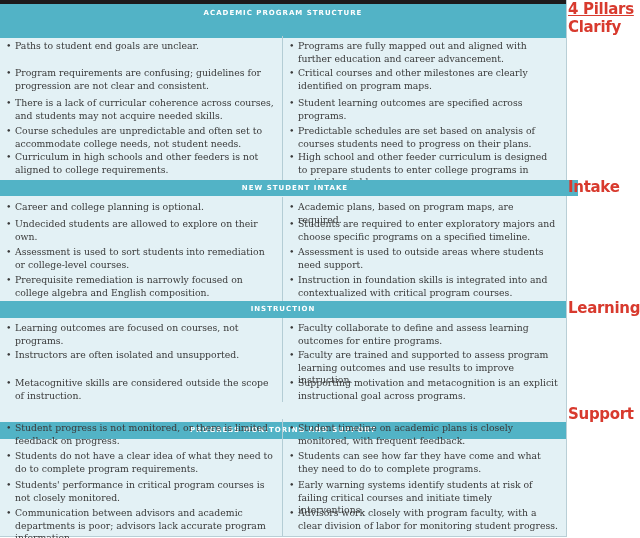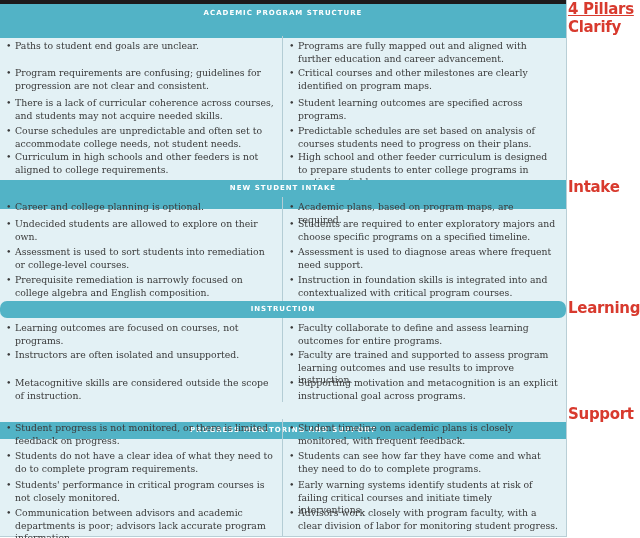--- a/index.html
+++ b/index.html
@@ -35,36 +35,36 @@
     <div class="item" style="top:111px;"><span class="bullet">•</span><span>Curriculum in high schools and other feeders is not aligned to college requirements.</span></div>
   </div>
   <div class="cell right" style="top:40px;height:140px;">
     <div class="item" style="top:0px;"><span class="bullet">•</span><span>Programs are fully mapped out and aligned with further education and career advancement.</span></div>
     <div class="item" style="top:27px;"><span class="bullet">•</span><span>Critical courses and other milestones are clearly identified on program maps.</span></div>
     <div class="item" style="top:57px;"><span class="bullet">•</span><span>Student learning outcomes are specified across programs.</span></div>
     <div class="item" style="top:85px;"><span class="bullet">•</span><span>Predictable schedules are set based on analysis of courses students need to progress on their plans.</span></div>
     <div class="item" style="top:111px;"><span class="bullet">•</span><span>High school and other feeder curriculum is designed to prepare students to enter college programs in particular fields.</span></div>
   </div>
 
-  <div class="band" style="top:180px;height:29px;line-height:17px;">NEW STUDENT INTAKE</div>
+  <div class="band" style="top:180px;height:16px;line-height:17px;padding-left:12px;">NEW STUDENT INTAKE</div>
   <div class="divider" style="top:197px;height:104px;"></div>
   <div class="cell left" style="top:201px;height:100px;">
     <div class="item" style="top:0px;"><span class="bullet">•</span><span>Career and college planning is optional.</span></div>
     <div class="item" style="top:17px;"><span class="bullet">•</span><span>Undecided students are allowed to explore on their own.</span></div>
     <div class="item" style="top:45px;"><span class="bullet">•</span><span>Assessment is used to sort students into remediation or college-level courses.</span></div>
     <div class="item" style="top:73px;"><span class="bullet">•</span><span>Prerequisite remediation is narrowly focused on college algebra and English composition.</span></div>
   </div>
   <div class="cell right" style="top:201px;height:100px;">
     <div class="item" style="top:0px;"><span class="bullet">•</span><span>Academic plans, based on program maps, are required.</span></div>
     <div class="item" style="top:17px;"><span class="bullet">•</span><span>Students are required to enter exploratory majors and choose specific programs on a specified timeline.</span></div>
-    <div class="item" style="top:45px;"><span class="bullet">•</span><span>Assessment is used to diagnose areas where frequent need support.</span></div>
+    <div class="item" style="top:45px;"><span class="bullet">•</span><span>Assessment is used to outside areas where students need support.</span></div>
     <div class="item" style="top:73px;"><span class="bullet">•</span><span>Instruction in foundation skills is integrated into and contextualized with critical program courses.</span></div>
   </div>
 
-  <div class="band" style="top:301px;height:17px;line-height:17px;border-radius:7px;">INSTRUCTION</div>
+  <div class="band" style="top:301px;height:17px;line-height:17px;">INSTRUCTION</div>
   <div class="divider" style="top:318px;height:84px;"></div>
   <div class="cell left" style="top:322px;height:80px;">
     <div class="item" style="top:0px;"><span class="bullet">•</span><span>Learning outcomes are focused on courses, not programs.</span></div>
     <div class="item" style="top:27px;"><span class="bullet">•</span><span>Instructors are often isolated and unsupported.</span></div>
     <div class="item" style="top:55px;"><span class="bullet">•</span><span>Metacognitive skills are considered outside the scope of instruction.</span></div>
   </div>
   <div class="cell right" style="top:322px;height:80px;">
     <div class="item" style="top:0px;"><span class="bullet">•</span><span>Faculty collaborate to define and assess learning outcomes for entire programs.</span></div>
     <div class="item" style="top:27px;"><span class="bullet">•</span><span>Faculty are trained and supported to assess program learning outcomes and use results to improve instruction.</span></div>
     <div class="item" style="top:55px;"><span class="bullet">•</span><span>Supporting motivation and metacognition is an explicit instructional goal across programs.</span></div>

